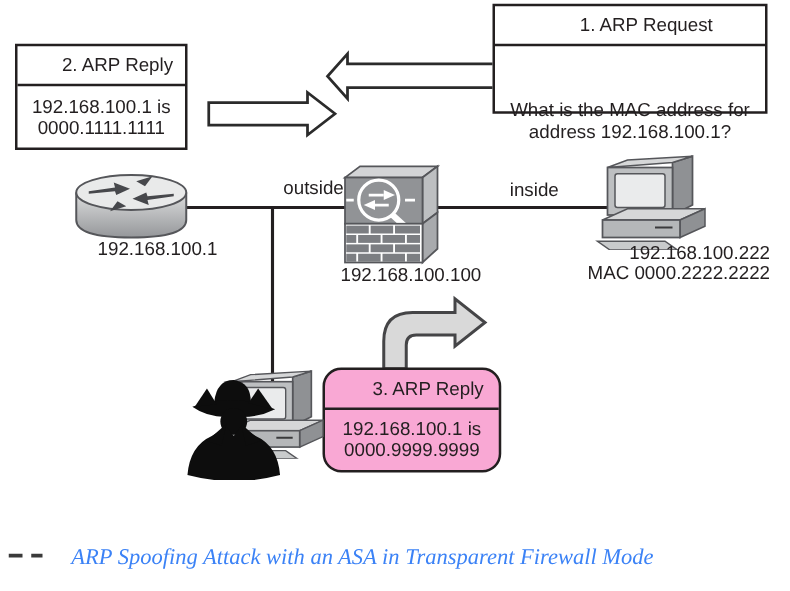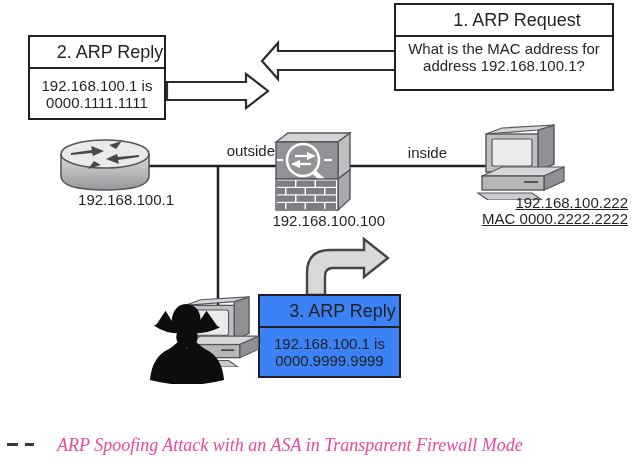--- a/index.html
+++ b/index.html
@@ -6,42 +6,42 @@
   #canvas{
     position:relative;width:632px;height:473px;background:#ffffff;overflow:hidden;
     font-family:"Liberation Sans","DejaVu Sans",sans-serif;color:#231f20;
   }
   svg{display:block;}
   
   .callout{
     position:absolute;border:2px solid #231f20;background:#ffffff;
     box-sizing:border-box;text-align:center;z-index:3;
   }
-  .callout.gray{background:#3b82f6;}
+  .callout.gray{background:#f9a8d4;border-radius:15px;}
   .callout-title{
     border-bottom:2px solid #231f20;display:flex;align-items:center;justify-content:center;
-    font-size:18px;
+    font-size:15px;
     padding-left:26px;
   }
   .callout-body{
     display:flex;flex-direction:column;align-items:center;justify-content:center;
     font-size:15px;line-height:17px;
   }
   
   .node-label{
     position:absolute;text-align:right;font-size:15px;line-height:16px;z-index:5;
     white-space:nowrap;
   }
   .seg-label{
     position:absolute;text-align:right;font-size:15px;z-index:5;white-space:nowrap;
   }
   .caption{
     position:absolute;left:57px;top:435px;z-index:5;
     font-family:"Liberation Serif","DejaVu Serif",serif;
-    font-style:italic;font-size:18px;color:#ec4899;white-space:nowrap;
+    font-style:italic;font-size:18px;color:#3b82f6;white-space:nowrap;
   }
   .frag{position:absolute;background:#3a3a3a;height:3px;z-index:5;}
   .layer{position:absolute;left:0;top:0;z-index:1;}
   .icon{position:absolute;z-index:4;}
 </style>
 </head>
 <body>
 
 <div id="canvas">
 
@@ -51,27 +51,27 @@
 
     <polygon points="396,51 278,51 278,43 262,61 278,79 278,70 396,70" fill="#ffffff" stroke="#2b2b2b" stroke-width="2.2" stroke-linejoin="miter"></polygon>
 
     <polygon points="167,82 246,82 246,74 268,91 246,108 246,100 167,100" fill="#ffffff" stroke="#2b2b2b" stroke-width="2.2" stroke-linejoin="miter"></polygon>
 
     <path d="M307,295 L307,273 Q307,250 330,250 L364,250 L364,239 L388,258 L364,277 L364,268 L333,268 Q325,268 325,276 L325,295 Z" fill="#d9d9d9" stroke="#454547" stroke-width="2.4" stroke-linejoin="miter"></path>
   </svg>
 
   <div class="callout" style="left:394px;top:3px;width:220px;height:88px;">
     <div class="callout-title" style="height:30px;">1. ARP Request</div>
-    <div class="callout-body" style="height:40px;">
+    <div class="callout-body" style="height:40px;margin-top:40px;">
       <div>What is the MAC address for</div>
       <div>address 192.168.100.1?</div>
     </div>
   </div>
 
-  <div class="callout" style="left:28px;top:35px;width:138px;height:85px;">
+  <div class="callout" style="left:12px;top:35px;width:138px;height:85px;">
     <div class="callout-title" style="height:30px;">2. ARP Reply</div>
     <div class="callout-body" style="height:49px;">
       <div>192.168.100.1 is</div>
       <div>0000.1111.1111</div>
     </div>
   </div>
 
   <div class="callout gray" style="left:258px;top:294px;width:143px;height:84px;">
     <div class="callout-title" style="height:30px;">3. ARP Reply</div>
     <div class="callout-body" style="height:48px;">
@@ -171,21 +171,21 @@
 
   <div class="seg-label" style="left:175px;top:142px;width:100px;">outside</div>
   <div class="seg-label" style="left:347px;top:144px;width:100px;">inside</div>
 
   <div class="node-label" style="left:18px;top:192px;width:156px;">
     <div>192.168.100.1</div>
   </div>
   <div class="node-label" style="left:240px;top:213px;width:145px;">
     <div>192.168.100.100</div>
   </div>
-  <div class="node-label" style="left:472px;top:195px;width:156px;text-decoration:underline;">
+  <div class="node-label" style="left:460px;top:195px;width:156px;">
     <div>192.168.100.222</div>
     <div>MAC 0000.2222.2222</div>
   </div>
 
   <div>
     <div class="frag" style="left:7px;top:443px;width:11px;"></div>
     <div class="frag" style="left:25px;top:443px;width:9px;"></div>
   </div>
 
   <div class="caption">ARP Spoofing Attack with an ASA in Transparent Firewall Mode</div>

